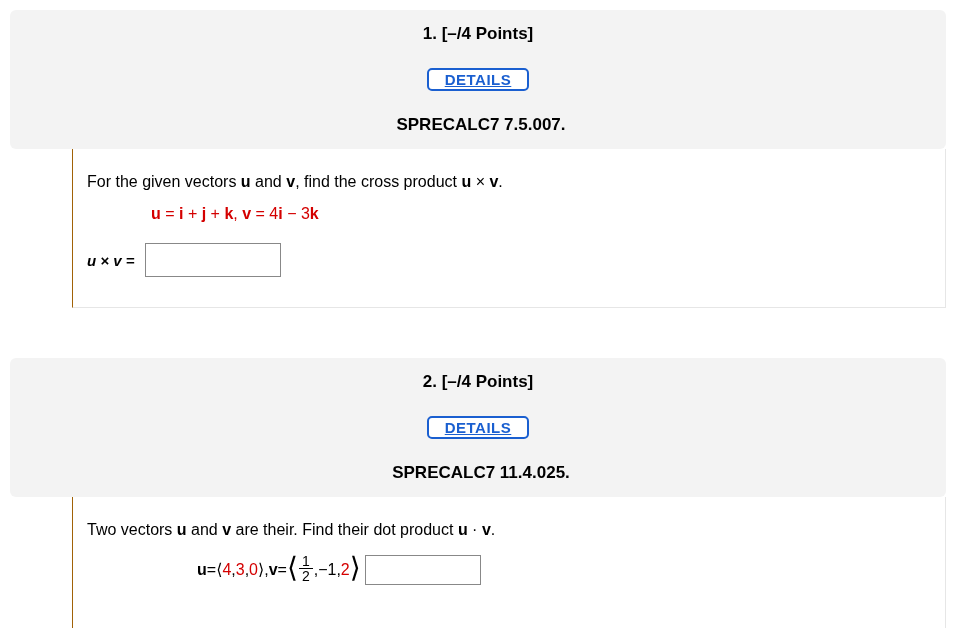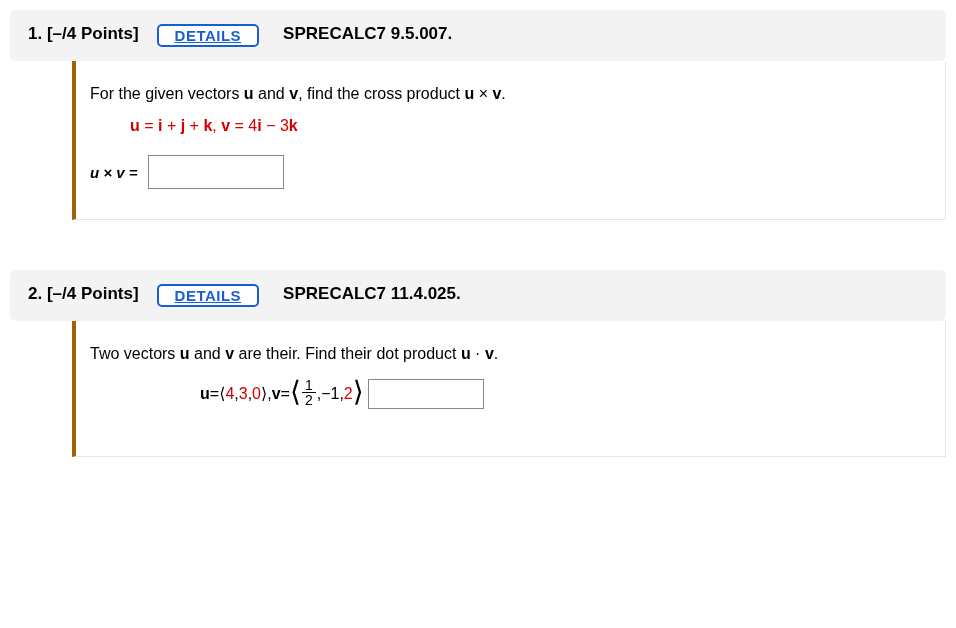--- a/index.html
+++ b/index.html
@@ -11,21 +11,23 @@
     color: #000;
   }
   .question-block {
     margin-bottom: 50px;
   }
   .q-header {
     background: #f3f3f3;
     border-radius: 6px;
     padding: 14px 18px;
     display: flex;
-    gap: 18px;
+    align-items: center;
+    gap: 24px;
+    flex-direction: column;
   }
   .q-number {
     font-weight: bold;
     font-size: 17px;
   }
   .details-btn {
     border: 2px solid #1a5fd0;
     color: #1a5fd0;
     background: #fff;
     border-radius: 5px;
@@ -37,31 +39,31 @@
     text-decoration: underline;
   }
   .q-ref {
     font-weight: bold;
     font-size: 17px;
     margin-left: 6px;
   }
   .q-body {
     margin-left: 62px;
     padding: 24px 14px 30px 14px;
-    border-left: 4px solid #a16207;
+    border-left: 1px solid #a16207;
     border-right: 1px solid #e6e6e6;
     border-bottom: 1px solid #e6e6e6;
   }
   .prompt {
     margin-bottom: 14px;
     font-size: 16px;
   }
   .equation {
     font-size: 16px;
-    margin-left: 40px;
+    margin-left: 64px;
     margin-bottom: 20px;
   }
   .equation2 {
     font-size: 16px;
     margin-left: 110px;
     margin-bottom: 16px;
   }
   .bold { font-weight: bold; }
   .red { color: #d40000; }
   .answer-row {
@@ -107,21 +109,21 @@
 </head>
 <body>
 
 <div class="question-block">
   <div class="q-header">
     <span class="q-number">
       <span>1.</span>
       <span>[–/4 Points]</span>
     </span>
     <button class="details-btn">DETAILS</button>
-    <span class="q-ref">SPRECALC7 9.5.007.</span>
+    <span class="q-ref">SPRECALC7 7.5.007.</span>
   </div>
   <div class="q-body">
     <div class="prompt">
       <span>For the given vectors </span><span class="bold">u</span><span> and </span><span class="bold">v</span><span>, find the cross product </span><span class="bold">u</span><span> × </span><span class="bold">v</span><span>.</span>
     </div>
     <div class="equation">
       <span class="bold red">u</span><span class="red"> = </span><span class="bold red">i</span><span class="red"> + </span><span class="bold red">j</span><span class="red"> + </span><span class="bold red">k</span><span class="red">,   </span><span class="bold red">v</span><span class="red"> = </span><span class="red">4</span><span class="bold red">i</span><span class="red"> − </span><span class="red">3</span><span class="bold red">k</span>
     </div>
     <div class="answer-row">
       <span class="answer-label">

